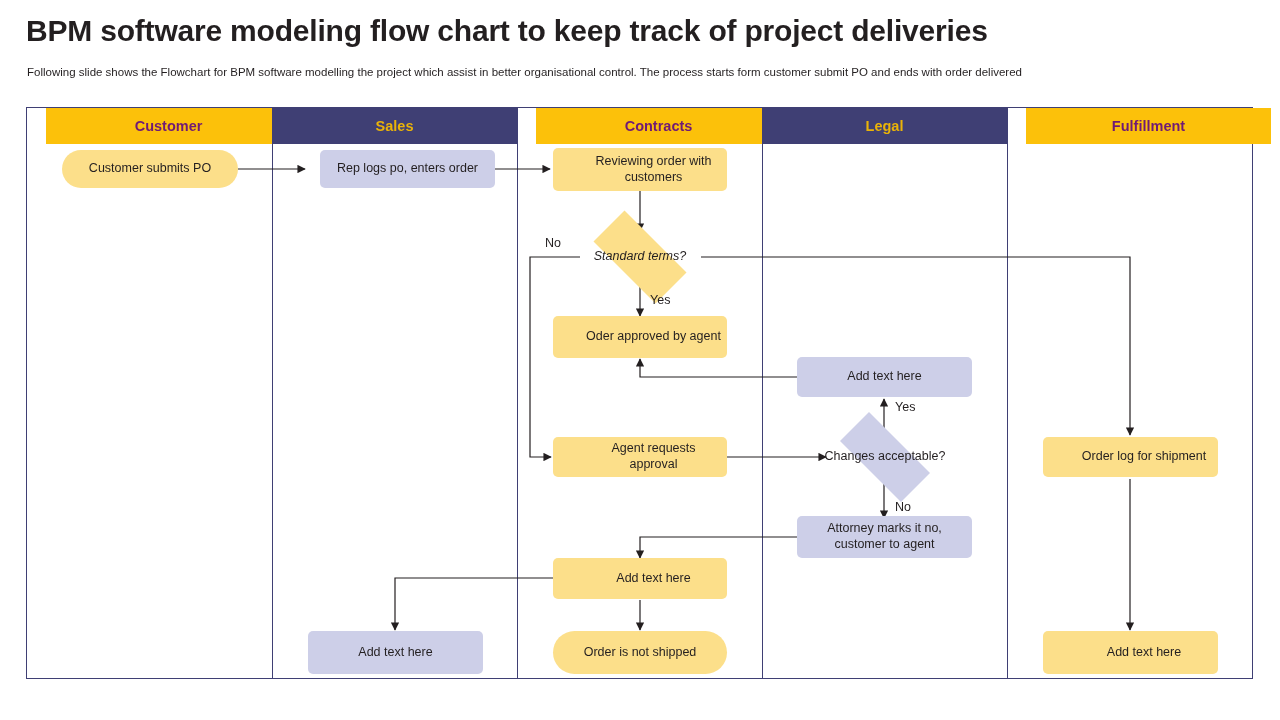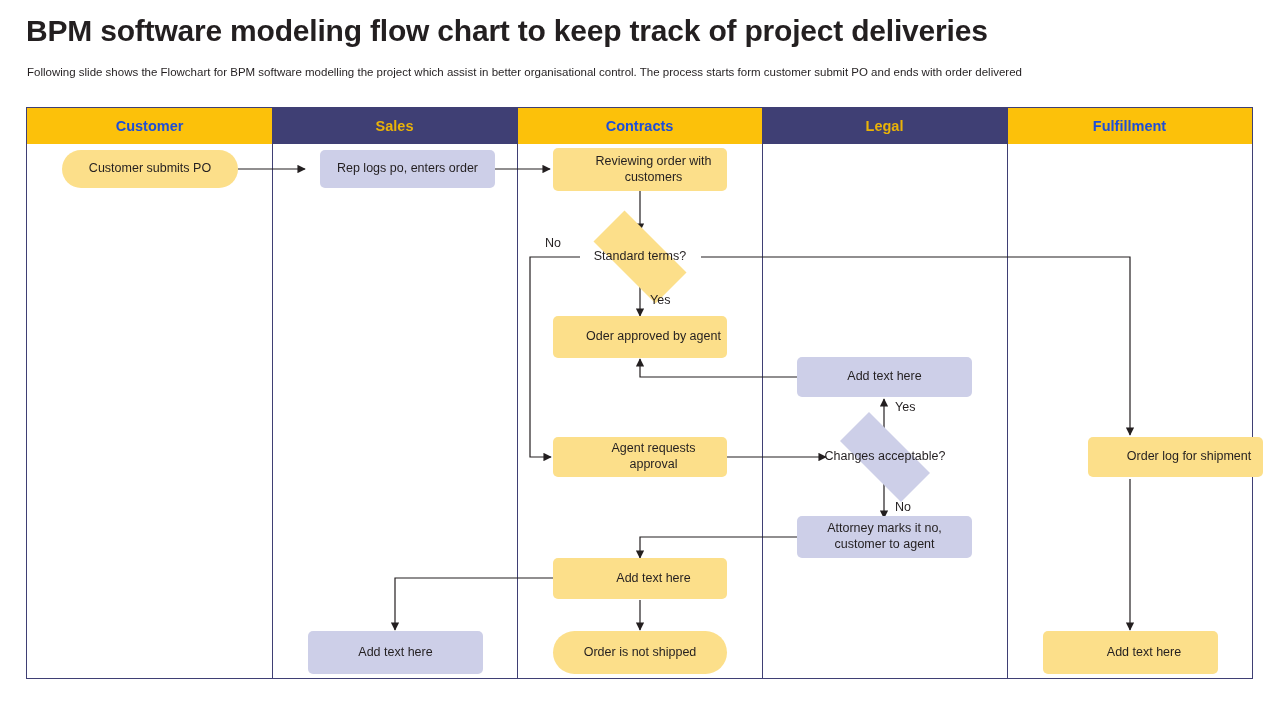--- a/index.html
+++ b/index.html
@@ -63,21 +63,22 @@
     top: 0;
     height: 36px;
     line-height: 36px;
     text-align: center;
     font-weight: bold;
     font-size: 14.5px;
     box-sizing: border-box;
   }
   .lane-header.gold {
     background: #fcc10a;
-    color: #1d4ed8;
+    color: #701a75;
+    margin-left: 19px;
   }
   .lane-header.navy {
     background: #3f3f74;
     color: #eab308;
   }
   .lane-div {
     position: absolute;
     top: 0;
     width: 1px;
     height: 570px;
@@ -200,39 +201,39 @@
       <path d="M 1130 479 L 1130 630"></path>
     </g>
   </svg>
 
   <div class="node n-yellow-round" style="left:62px; top:150px; width:176px; height:38px;">Customer submits PO</div>
 
   <div class="node n-periwinkle" style="left:320px; top:150px; width:175px; height:38px;">Rep logs po, enters order</div>
 
   <div class="node n-yellow" style="left:553px; top:148px; width:174px; height:43px;">Reviewing  order with customers</div>
 
-  <div class="diamond" style="left:578px; top:226px; width:124px; height:62px;">
+  <div class="diamond" style="left:578px; top:226px; width:124px; height:62px;font-style:italic;">
     <div class="dshape"></div>
     <div class="dlabel">Standard terms?</div>
   </div>
 
   <div class="node n-yellow" style="left:553px; top:316px; width:174px; height:42px;">Oder approved  by agent</div>
 
   <div class="node n-yellow" style="left:553px; top:437px; width:174px; height:40px;">Agent requests  approval</div>
 
   <div class="node n-periwinkle" style="left:797px; top:357px; width:175px; height:40px;">Add text here</div>
 
   <div class="diamond peri" style="left:824px; top:428px; width:122px; height:58px;">
     <div class="dshape"></div>
     <div class="dlabel">Changes acceptable?</div>
   </div>
 
   <div class="node n-periwinkle" style="left:797px; top:516px; width:175px; height:42px;">Attorney marks it no, customer to agent</div>
 
-  <div class="node n-yellow" style="left:1043px; top:437px; width:175px; height:40px;margin-left:45px;">Order log for shipment</div>
+  <div class="node n-yellow" style="left:1043px; top:437px; width:175px; height:40px;">Order log for shipment</div>
 
   <div class="node n-yellow" style="left:553px; top:558px; width:174px; height:41px;">Add text here</div>
 
   <div class="node n-periwinkle" style="left:308px; top:631px; width:175px; height:43px;">Add text here</div>
 
   <div class="node n-yellow-round" style="left:553px; top:631px; width:174px; height:43px;">Order is not shipped</div>
 
   <div class="node n-yellow" style="left:1043px; top:631px; width:175px; height:43px;">Add text here</div>
 
   <div class="edge-label" style="left:545px; top:236px;">No</div>

